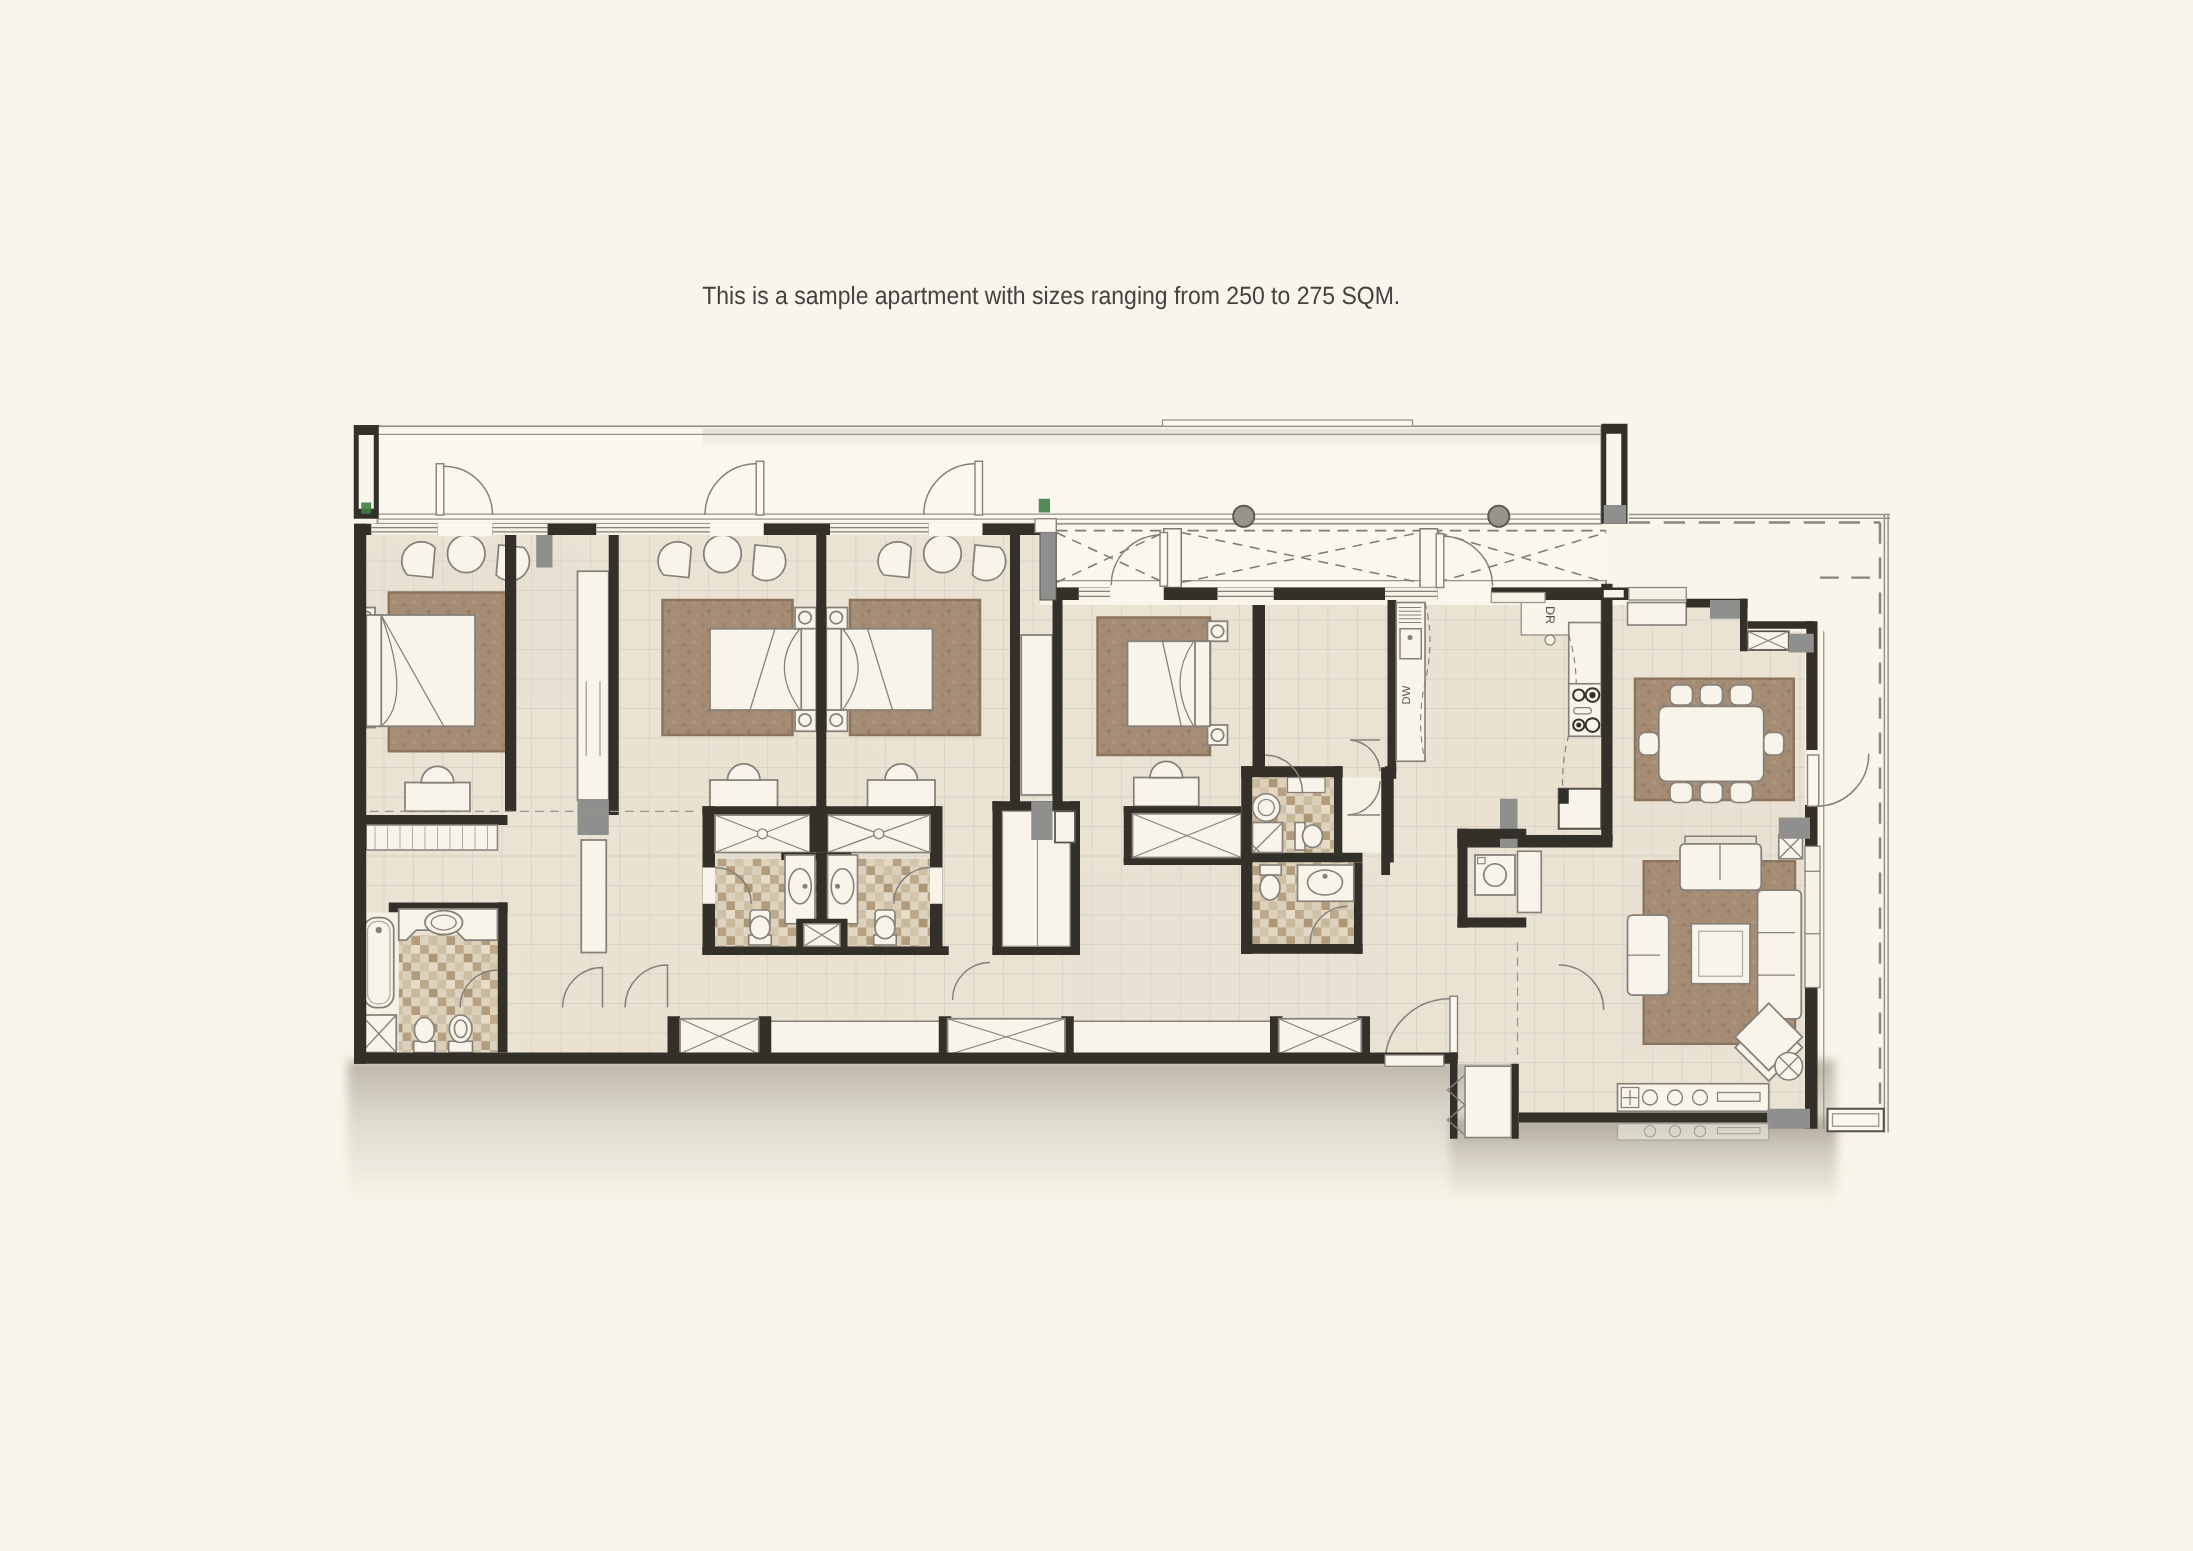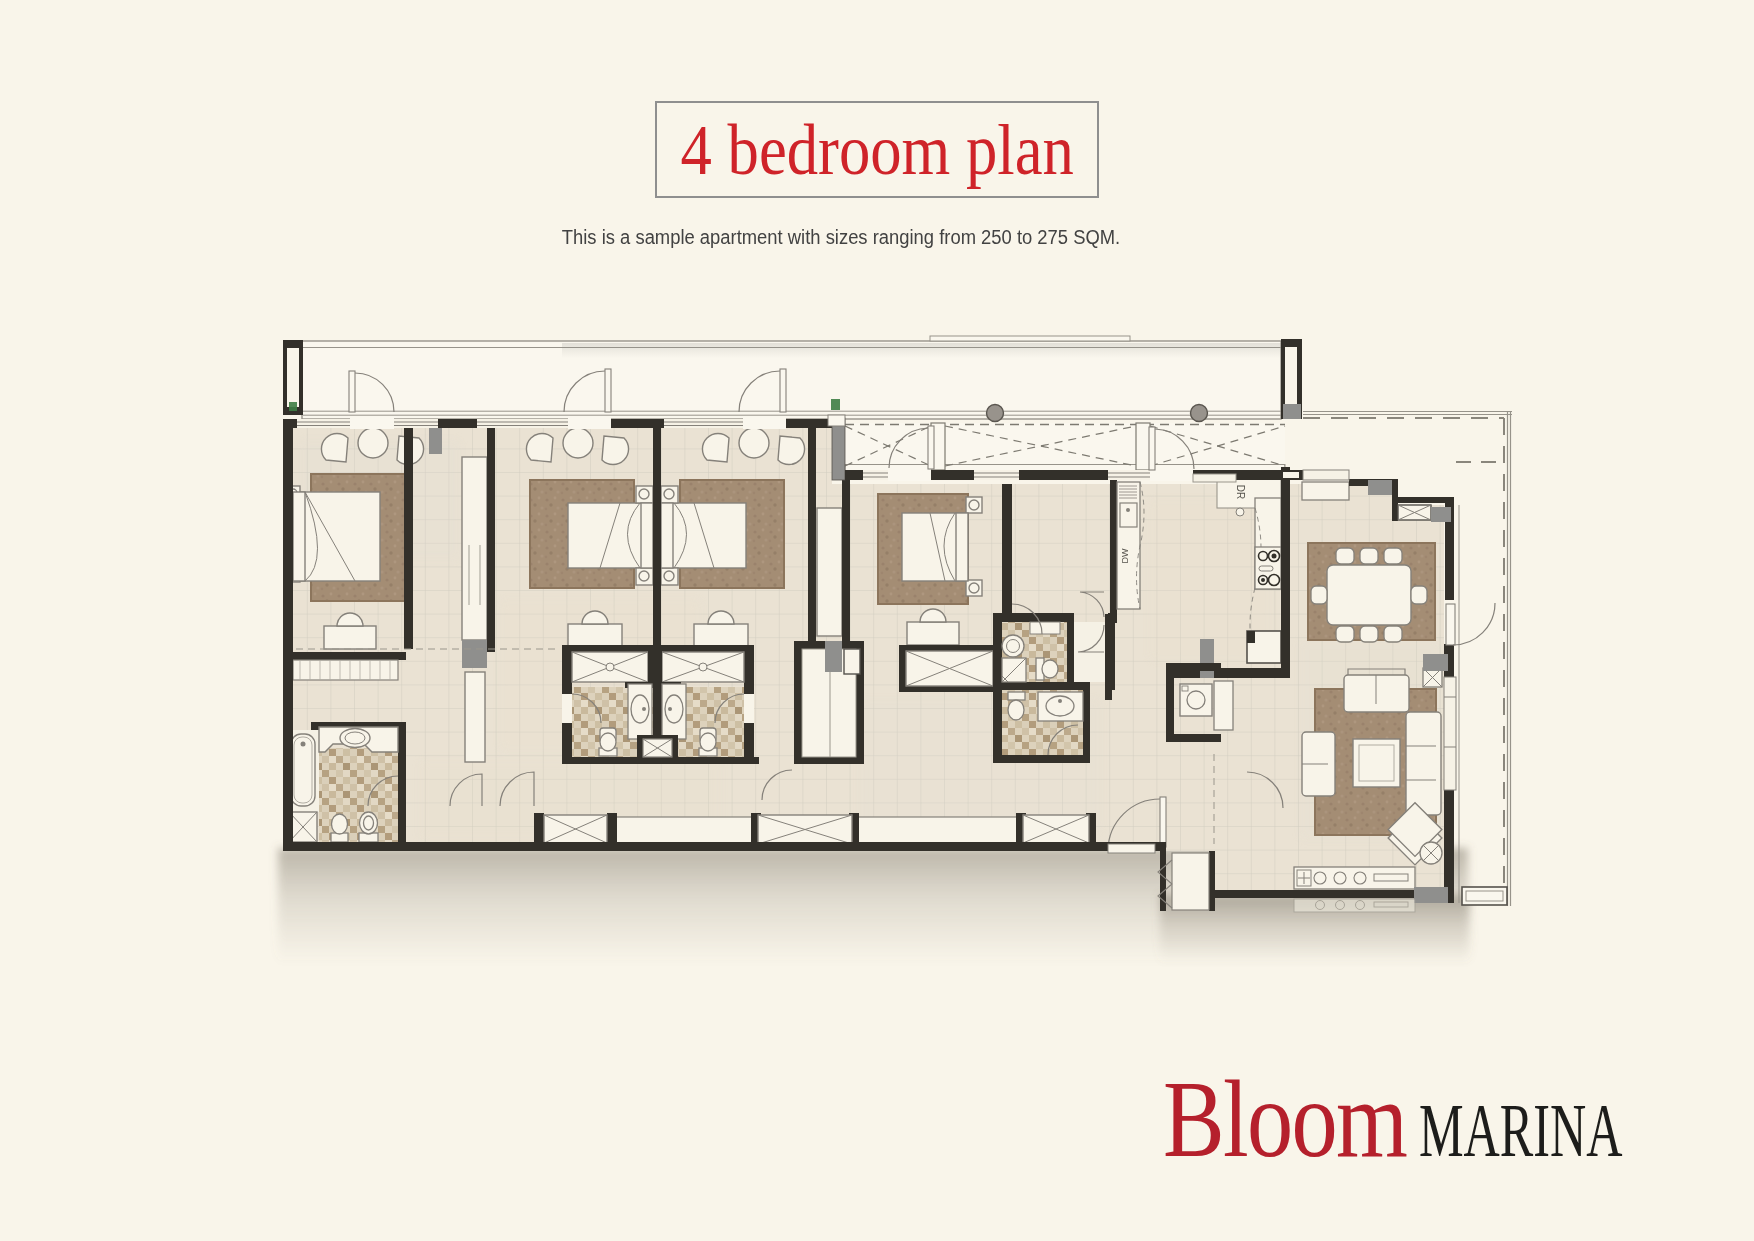--- a/index.html
+++ b/index.html
@@ -9,23 +9,20 @@
 .subtitle{position:absolute;left:0px;top:226px;width:1682px;text-align:center;font-size:20px;color:#424242;transform:scaleX(0.92)}
 .logo{position:absolute;left:1163px;top:1056px;white-space:nowrap}
 .bloom{display:inline-block;font-family:"Liberation Serif",serif;color:#b5202c;font-size:110px;transform:scaleX(0.84);transform-origin:0 100%;letter-spacing:-2px}
 .marina{display:inline-block;font-family:"Liberation Serif",serif;color:#1d1d1b;font-size:76px;transform:scaleX(0.66);transform-origin:0 100%;margin-left:-34px}
 svg{position:absolute;left:0;top:0}
 </style>
 </head>
 <body>
 <div class="page">
 
-<div class="titlebox">
-      <div class="title">4 bedroom plan</div>
-    </div>
 
 <div class="subtitle">This is a sample apartment with sizes ranging from 250 to 275 SQM.</div>
 
 <svg width="1754" height="1241" viewBox="0 0 1754 1241">
 <defs>
 <pattern id="tile" width="23.6" height="23.6" patternUnits="userSpaceOnUse">
   <rect width="23.6" height="23.6" fill="#eae2d3"></rect>
   <path d="M0 0H23.6M0 0V23.6" stroke="#bcbcb2" stroke-opacity="0.55" stroke-width="1" fill="none"></path>
 </pattern>
 <pattern id="mosaic" width="28" height="28" patternUnits="userSpaceOnUse">
@@ -685,14 +682,13 @@
 
 <g opacity="0.55">
 <rect x="1294" y="899" width="121" height="13" fill="#f4f0e4" stroke="#9a968c" stroke-width="1"></rect>
 <circle cx="1320" cy="905" r="4.5" fill="none" stroke="#9a968c" stroke-width="1"></circle>
 <circle cx="1340" cy="905" r="4.5" fill="none" stroke="#9a968c" stroke-width="1"></circle>
 <circle cx="1360" cy="905" r="4.5" fill="none" stroke="#9a968c" stroke-width="1"></circle>
 <rect x="1374" y="902" width="34" height="5" fill="none" stroke="#9a968c" stroke-width="0.9"></rect>
 </g>
 </svg>
 
-<div class="logo"><span class="bloom">Bloom</span><span class="marina">MARINA</span></div>
 </div>
 
 </body></html>

